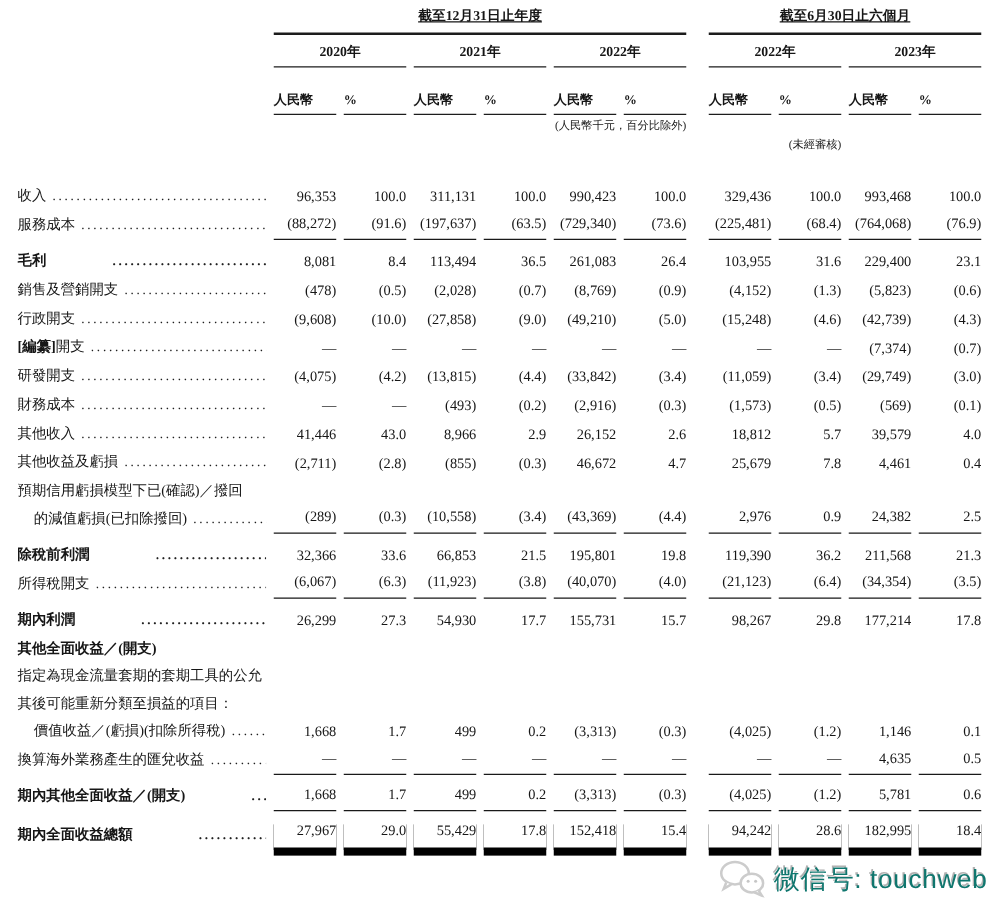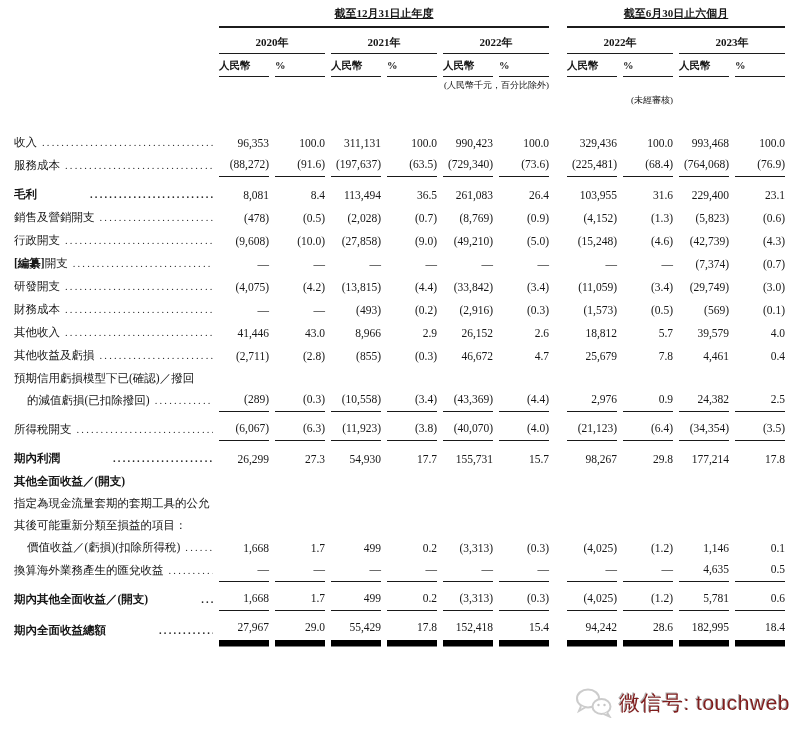--- a/index.html
+++ b/index.html
@@ -16,21 +16,21 @@
     align-items:end;
   }
   .row{min-height:22px;}
   
   .hr-groups{margin-bottom:7px;text-decoration:underline;}
   .gtitle{
     grid-column:2 / span 6;text-align:center;font-weight:700;font-size:11px;line-height:15px;
     border-bottom:2px solid #1c1c1c;padding-bottom:5px;white-space:nowrap;
   }
   .gtitle.interim{grid-column:9 / span 4;}
-  .hr-years{margin-bottom:5px;}
+  .hr-years{margin-bottom:20px;}
   .yr{
     text-align:center;font-weight:700;font-size:11px;line-height:14px;
     border-bottom:1.5px solid #1c1c1c;padding-bottom:4px;white-space:nowrap;
   }
   .yr.y0{grid-column:2 / span 2}.yr.y1{grid-column:4 / span 2}.yr.y2{grid-column:6 / span 2}
   .yr.y3{grid-column:9 / span 2}.yr.y4{grid-column:11 / span 2}
   .hr-cols .cl{
     text-align:left;font-weight:700;font-size:10.5px;line-height:13px;
     border-bottom:1px solid #1c1c1c;padding-bottom:4px;white-space:nowrap;
   }
@@ -55,21 +55,21 @@
   .val{text-align:right;font-size:11.5px;line-height:22px;white-space:nowrap;}
   .val.u{border-bottom:1.2px solid #191919;line-height:20px;padding-bottom:2px;font-family:Liberation Serif, serif;}
   .val.dd{border-bottom:2.5px solid #000;box-shadow:0 4.5px 0 #000;line-height:20px;padding-bottom:3px;}
   .r-u{margin-bottom:6px;}
   .r-dd{margin-bottom:16px;}
   .sp{}
   
   .wm{
     position:absolute;right:10px;top:687px;display:flex;align-items:center;gap:5px;
     font-family:"Liberation Sans","DejaVu Sans",sans-serif;font-size:21px;
-    color:#7f1d1d;text-shadow:1px 1px 0 #ffffff,-1px -1px 0 #b2b2b2;letter-spacing:0.5px;
+    color:#0f766e;text-shadow:1px 1px 0 #ffffff,-1px -1px 0 #b2b2b2;letter-spacing:0.5px;
   }
   .wm svg{display:block;}
 </style>
 </head>
 <body>
 
 <div class="page">
 
   <div class="thead">
 
@@ -301,20 +301,37 @@
         <div class="val u">(10,558)</div>
         <div class="val u">(3.4)</div>
         <div class="val u">(43,369)</div>
         <div class="val u">(4.4)</div>
         <div class="sp"></div>
         <div class="val u">2,976</div>
         <div class="val u">0.9</div>
         <div class="val u">24,382</div>
         <div class="val u">2.5</div>
       </div>
+      <div class="row">
+        <div class="lbl b">
+          <span>除稅前利潤</span>
+          <span class="dots"></span>
+        </div>
+        <div class="val">32,366</div>
+        <div class="val">33.6</div>
+        <div class="val">66,853</div>
+        <div class="val">21.5</div>
+        <div class="val">195,801</div>
+        <div class="val">19.8</div>
+        <div class="sp"></div>
+        <div class="val">119,390</div>
+        <div class="val">36.2</div>
+        <div class="val">211,568</div>
+        <div class="val">21.3</div>
+      </div>
       <div class="row r-u">
         <div class="lbl">
           <span>所得稅開支</span>
           <span class="dots"></span>
         </div>
         <div class="val u">(6,067)</div>
         <div class="val u">(6.3)</div>
         <div class="val u">(11,923)</div>
         <div class="val u">(3.8)</div>
         <div class="val u">(40,070)</div>

